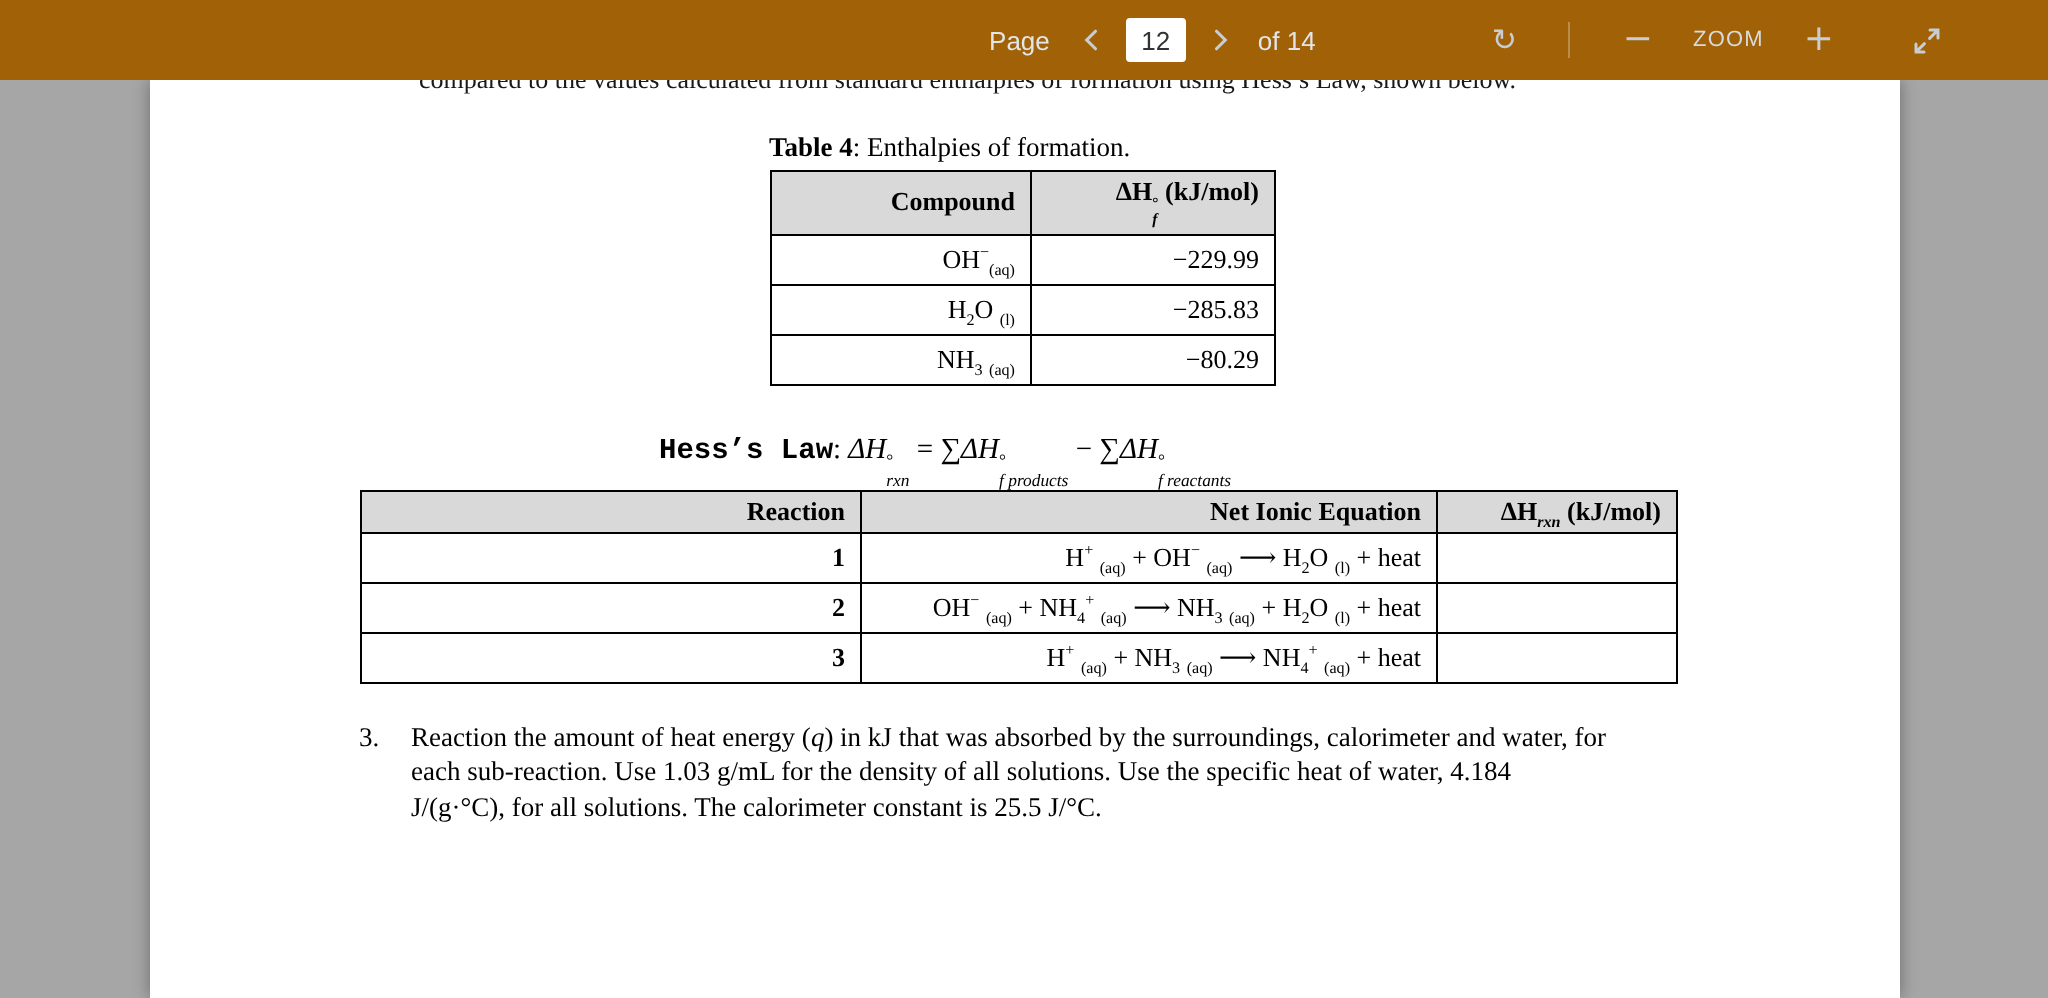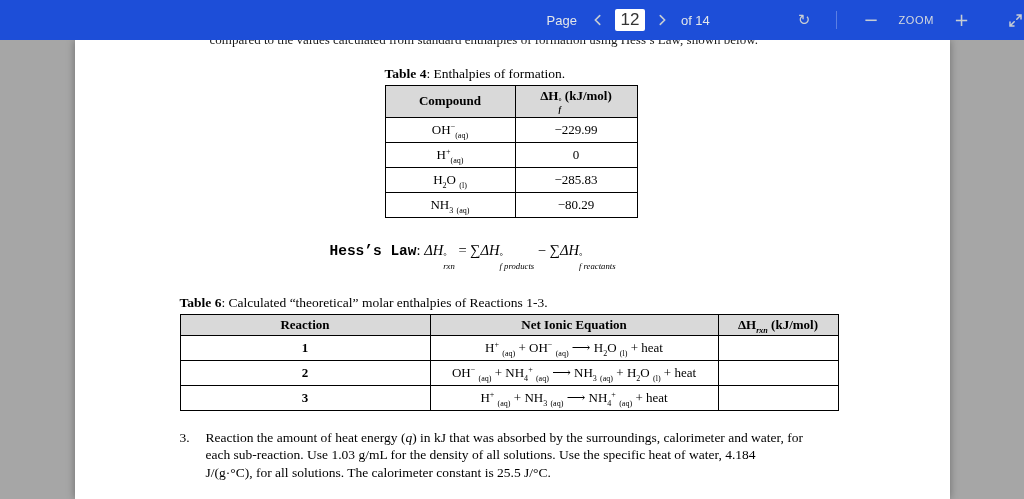--- a/index.html
+++ b/index.html
@@ -5,36 +5,36 @@
   html, body { margin: 0; padding: 0; }
   body {
     width: 1024px; height: 499px; overflow: hidden;
     font-family: "Liberation Sans", sans-serif;
     background: #a6a6a6;
   }
   .viewer { width: 1024px; height: 499px; display: flex; flex-direction: column; }
 
   
   .toolbar {
-    height: 40px; flex: none; background: #1d4ed8;
+    height: 40px; flex: none; background: #a16207;
     display: flex; align-items: center; justify-content: flex-end;
-    box-sizing: border-box;
+    padding-right: 52px; box-sizing: border-box;
     color: #dde1e5;
   }
   .tb-label { font-size: 13px; color: #e3e6e9; }
   .tb-btn {
     background: transparent; border: none; padding: 0; margin: 0;
     display: flex; align-items: center; justify-content: center;
     cursor: pointer; color: #c7cdd3;
   }
   .glyph { font-family: "DejaVu Sans", sans-serif; font-size: 15px; color: #c7cdd3; line-height: 1; }
   .glyph.big { font-size: 18px; }
   .page-input {
     width: 30px; height: 22px; border: none; border-radius: 2px;
-    background: #ffffff; color: #333333; font-size: 17px; text-align: center;
+    background: #ffffff; color: #333333; font-size: 13px; text-align: center;
     font-family: "Liberation Sans", sans-serif; padding: 0;
   }
   .tb-divider { width: 1px; height: 18px; background: rgba(255,255,255,0.28); }
   .tb-zoom { font-size: 11px; letter-spacing: 0.6px; color: #d6dade; }
   .m14 { margin-right: 14px; } .m10 { margin-right: 10px; } .m12 { margin-right: 12px; }
   .m88 { margin-right: 88px; text-align: right; } .m26 { margin-right: 26px; } .m20 { margin-right: 20px; }
   .m38 { margin-right: 38px; }
 
   
   .canvas { flex: 1; display: flex; justify-content: center; overflow: hidden; border-radius: 25px; }
@@ -47,21 +47,21 @@
 
   .clipped { height: 13px; overflow: hidden; margin-left: 135px; font-size: 13px; color: #1a1a1a; }
   .clipped span { display: block; margin-top: -8px; }
 
   .caption { font-size: 13.5px; margin: 0; }
   .c5 { margin: 13px 0 3px 310px; }
   .c6 { margin: 24px 0 3px 105px; }
 
   table { border-collapse: collapse; font-size: 13px; table-layout: fixed; }
   th, td {
-    border: 1px solid #000; padding: 2px 7px; text-align: center;
+    border: 1px solid #000; padding: 2px 7px; text-align: right;
     vertical-align: middle; overflow: hidden; white-space: nowrap; margin-left: 36px;
   }
   th { background: #d9d9d9; font-weight: bold; }
   td { height: 20px; }
   .t5 { margin-left: 310px; width: 252px; }
   .t6 { margin-left: 105px; width: 658px; }
   .t6 td.rnum { font-weight: bold; }
 
   sup, sub { font-size: 0.62em; line-height: 0; }
   .supsub {
@@ -143,24 +143,20 @@
             <th><span>ΔH</span><span class="supsub">
                   <span>°</span>
                   <span>f</span>
                 </span><span> (kJ/mol)</span></th>
           </tr>
         </thead>
         <tbody>
           <tr>
             <td><span>OH</span><sup>−</sup><sub>(aq)</sub></td>
             <td>−229.99</td>
-          </tr>
-          <tr>
-            <td><span>H</span><sup>+</sup><sub>(aq)</sub></td>
-            <td>0</td>
           </tr>
           <tr>
             <td><span>H</span><sub>2</sub><span>O </span><sub>(l)</sub></td>
             <td>−285.83</td>
           </tr>
           <tr>
             <td><span>NH</span><sub>3</sub><span> </span><sub>(aq)</sub></td>
             <td>−80.29</td>
           </tr>
         </tbody>
@@ -170,21 +166,20 @@
             <span>°</span>
             <span>rxn</span>
           </span><span> = </span><span>∑</span><span style="font-style: italic;">ΔH</span><span class="supsub">
             <span>°</span>
             <span>f products</span>
           </span><span> − </span><span>∑</span><span style="font-style: italic;">ΔH</span><span class="supsub">
             <span>°</span>
             <span>f reactants</span>
           </span></p>
 
-      <p class="caption c6"><span style="font-weight: bold;">Table 6</span><span>: Calculated “theoretical” molar enthalpies of Reactions 1-3.</span></p>
 
       <table class="t6">
         <colgroup>
             <col style="width:250px">
             <col style="width:288px">
             <col style="width:120px">
           </colgroup>
         <thead>
           <tr>
             <th>Reaction</th>

